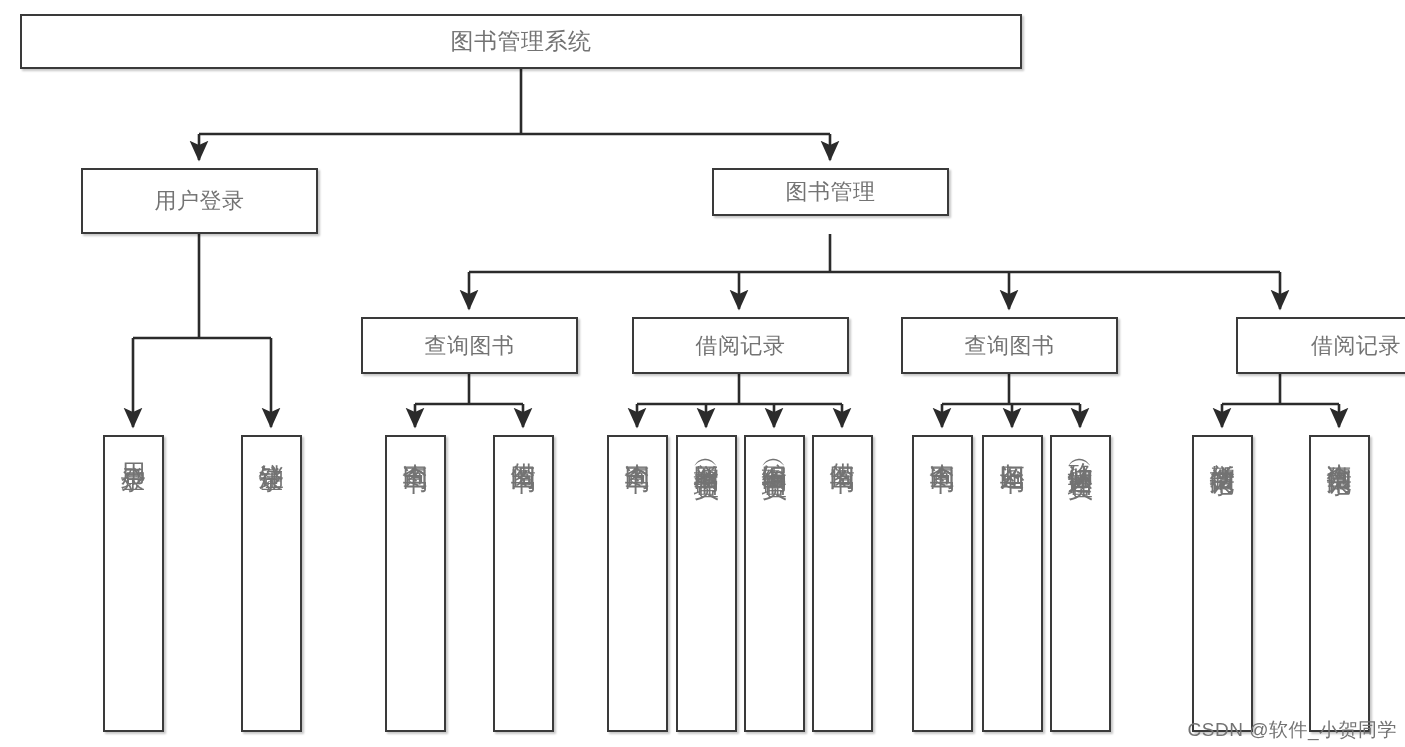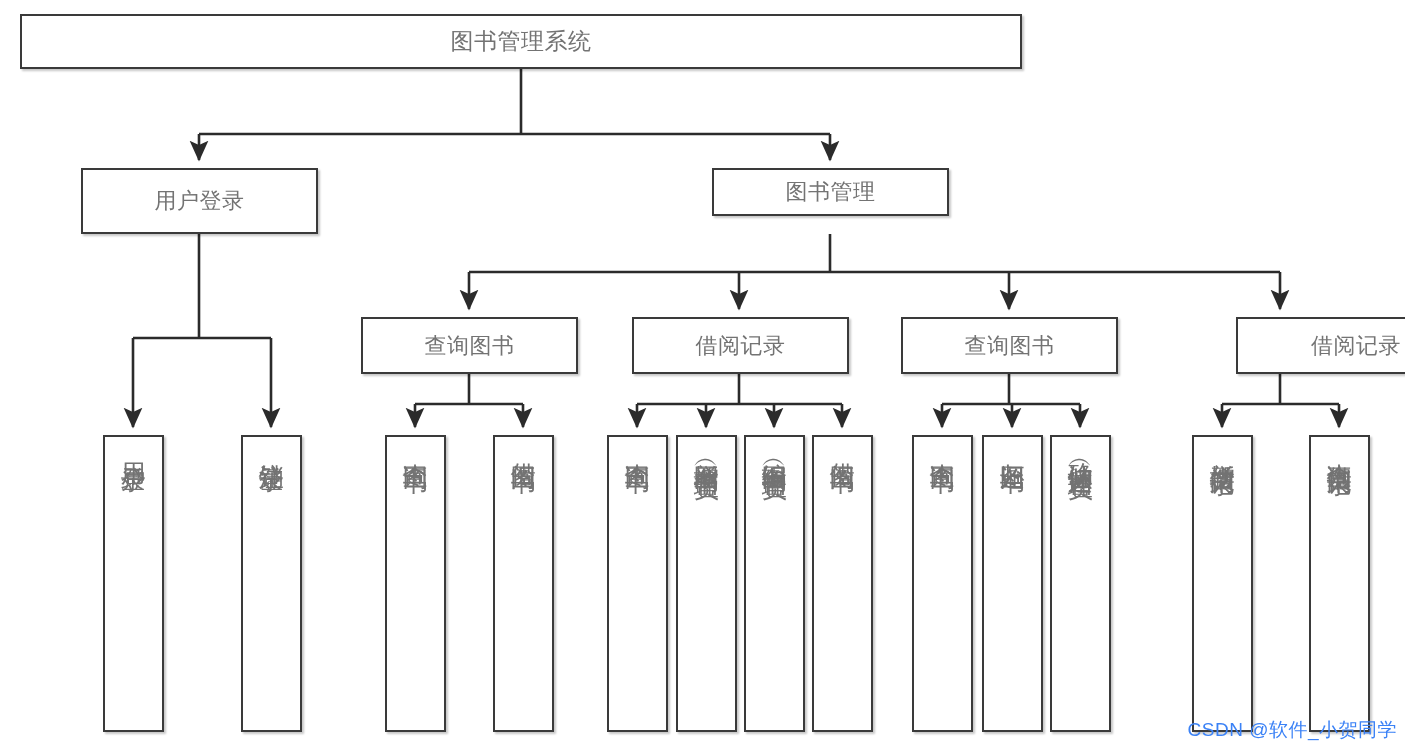--- a/index.html
+++ b/index.html
@@ -62,21 +62,21 @@
     font-size: 25px;
     line-height: 1.05;
     letter-spacing: 2px;
     white-space: nowrap;
   }
   .watermark {
     position: absolute;
     right: 8px;
     bottom: 4px;
     font-size: 19px;
-    color: #3b82f6;
+    color: #737373;
     white-space: nowrap;
     letter-spacing: 0.5px;
   }
 </style>
 </head>
 <body>
 
 <div id="canvas">
 
   <svg class="edges" viewBox="0 0 1405 747" xmlns="http://www.w3.org/2000/svg">

